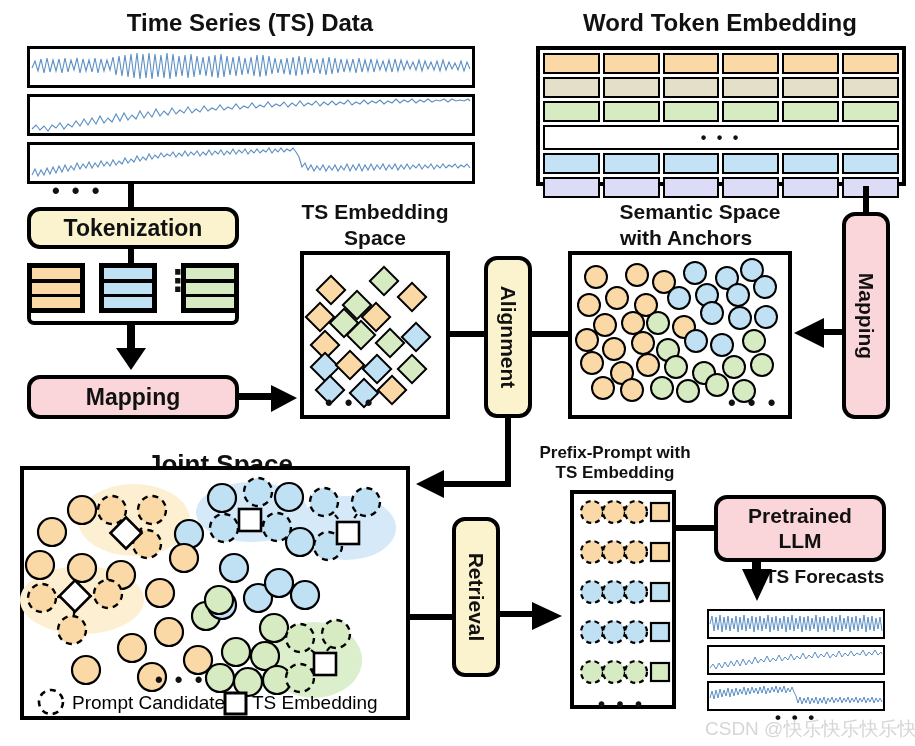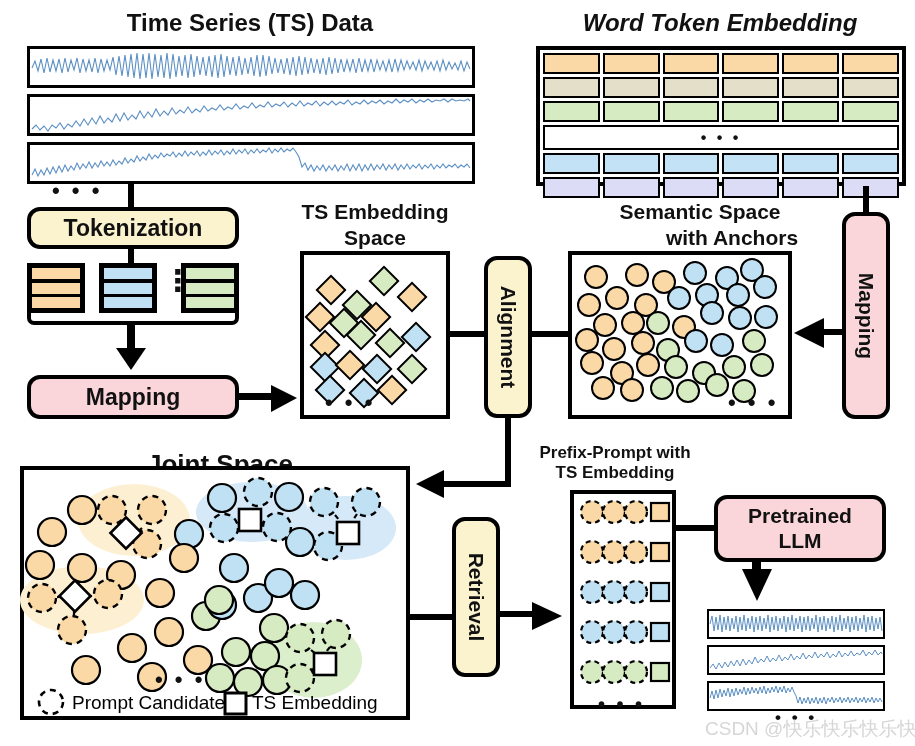--- a/index.html
+++ b/index.html
@@ -19,33 +19,34 @@
   .legtxt{position:absolute;color:#000000;white-space:nowrap;}
   .wm{position:absolute;color:#d6d6d6;white-space:nowrap;}
 </style>
 </head>
 <body>
 
 <div class="stage">
 
   <div class="ttl" style="left:30px;top:10px;width:440px;font-size:24px;">Time Series (TS) Data</div>
 
-  <div class="ttl" style="left:540px;top:10px;width:360px;font-size:24px;font-style:italic;">Word Token Embedding</div>
+  <div class="ttl" style="left:540px;top:10px;width:360px;font-size:24px;">Word Token Embedding</div>
 
   <div class="ttl" style="left:280px;top:200px;width:190px;font-size:21px;">TS Embedding</div>
   <div class="ttl" style="left:280px;top:226px;width:190px;font-size:21px;">Space</div>
 
   <div class="ttl" style="left:570px;top:200px;width:260px;font-size:21px;">Semantic Space</div>
-  <div class="ttl" style="left:602px;top:226px;width:260px;font-size:21px;">with Anchors</div>
+  <div class="ttl" style="left:556px;top:226px;width:260px;font-size:21px;">with Anchors</div>
 
   <div class="ttl" style="left:110px;top:450px;width:220px;font-size:26px;">Joint Space</div>
 
   <div class="ttl" style="left:515px;top:443px;width:200px;font-size:17px;">Prefix-Prompt with</div>
   <div class="ttl" style="left:515px;top:463px;width:200px;font-size:17px;">TS Embedding</div>
 
+  <div class="ttl" style="left:765px;top:566px;width:150px;font-size:19px;text-align:left;">TS Forecasts</div>
 
   <div class="box" style="left:27px;top:46px;width:448px;height:42px;">
     <svg width="442" height="36" viewBox="0 0 442 36">
       <polyline fill="none" stroke="#5b8fc4" stroke-width="1.1" points="2,19 5,12 8,22 11,10 14,24 17,9 20,23 23,11 26,22 29,10 32,24 35,9 38,23 41,11 44,21 47,9 50,24 53,10 56,22 59,11 62,23 65,9 68,24 71,10 74,22 77,11 80,21 83,8 86,26 89,7 92,27 95,6 98,28 101,5 104,29 107,4 110,30 113,5 116,29 119,4 122,30 125,5 128,28 131,6 134,29 137,4 140,30 143,5 146,28 149,7 152,27 155,6 158,29 161,5 164,28 167,7 170,26 173,8 176,27 179,7 182,28 185,6 188,29 191,5 194,28 197,7 200,26 203,8 206,27 209,7 212,26 215,9 218,25 221,8 224,27 227,6 230,28 233,6 236,27 239,7 242,25 245,9 248,24 251,10 254,25 257,9 260,26 263,8 266,27 269,7 272,26 275,8 278,25 281,9 284,24 287,10 290,25 293,9 296,26 299,8 302,25 305,9 308,24 311,10 314,23 317,11 320,22 323,10 326,24 329,9 332,23 335,11 338,22 341,10 344,23 347,11 350,21 353,12 356,22 359,11 362,23 365,10 368,22 371,11 374,21 377,12 380,20 383,13 386,21 389,11 392,22 395,12 398,20 401,13 404,21 407,12 410,22 413,11 416,21 419,13 422,20 425,14 428,21 431,12 434,22 437,13 440,20"></polyline>
     </svg>
   </div>
 
   <div class="box" style="left:27px;top:94px;width:448px;height:42px;">
     <svg width="442" height="36" viewBox="0 0 442 36">
       <polyline fill="none" stroke="#5b8fc4" stroke-width="1.1" points="2,32 6,28 10,33 14,29 18,34 22,28 26,31 30,26 34,32 38,27 42,30 46,24 50,29 54,22 58,28 62,21 66,27 70,19 74,26 78,21 82,25 86,17 90,24 94,16 98,23 102,18 106,22 110,14 114,21 118,15 122,20 126,12 130,19 134,14 138,18 142,11 146,17 150,13 154,16 158,10 162,16 166,12 170,15 174,9 178,14 182,11 186,13 190,8 194,13 198,10 202,12 206,7 210,12 214,9 218,11 222,6 226,11 230,8 234,10 238,5 242,10 246,7 250,9 254,5 258,10 262,6 266,9 270,4 274,9 278,6 282,8 286,4 290,9 294,5 298,8 302,4 306,8 310,5 314,7 318,3 322,8 326,5 330,7 334,3 338,7 342,4 346,6 350,3 354,7 358,4 362,6 366,2 370,6 374,3 378,5 382,2 386,6 390,3 394,5 398,2 402,5 406,3 410,4 414,2 418,5 422,2 426,4 430,3 434,4 438,2 440,4"></polyline>

